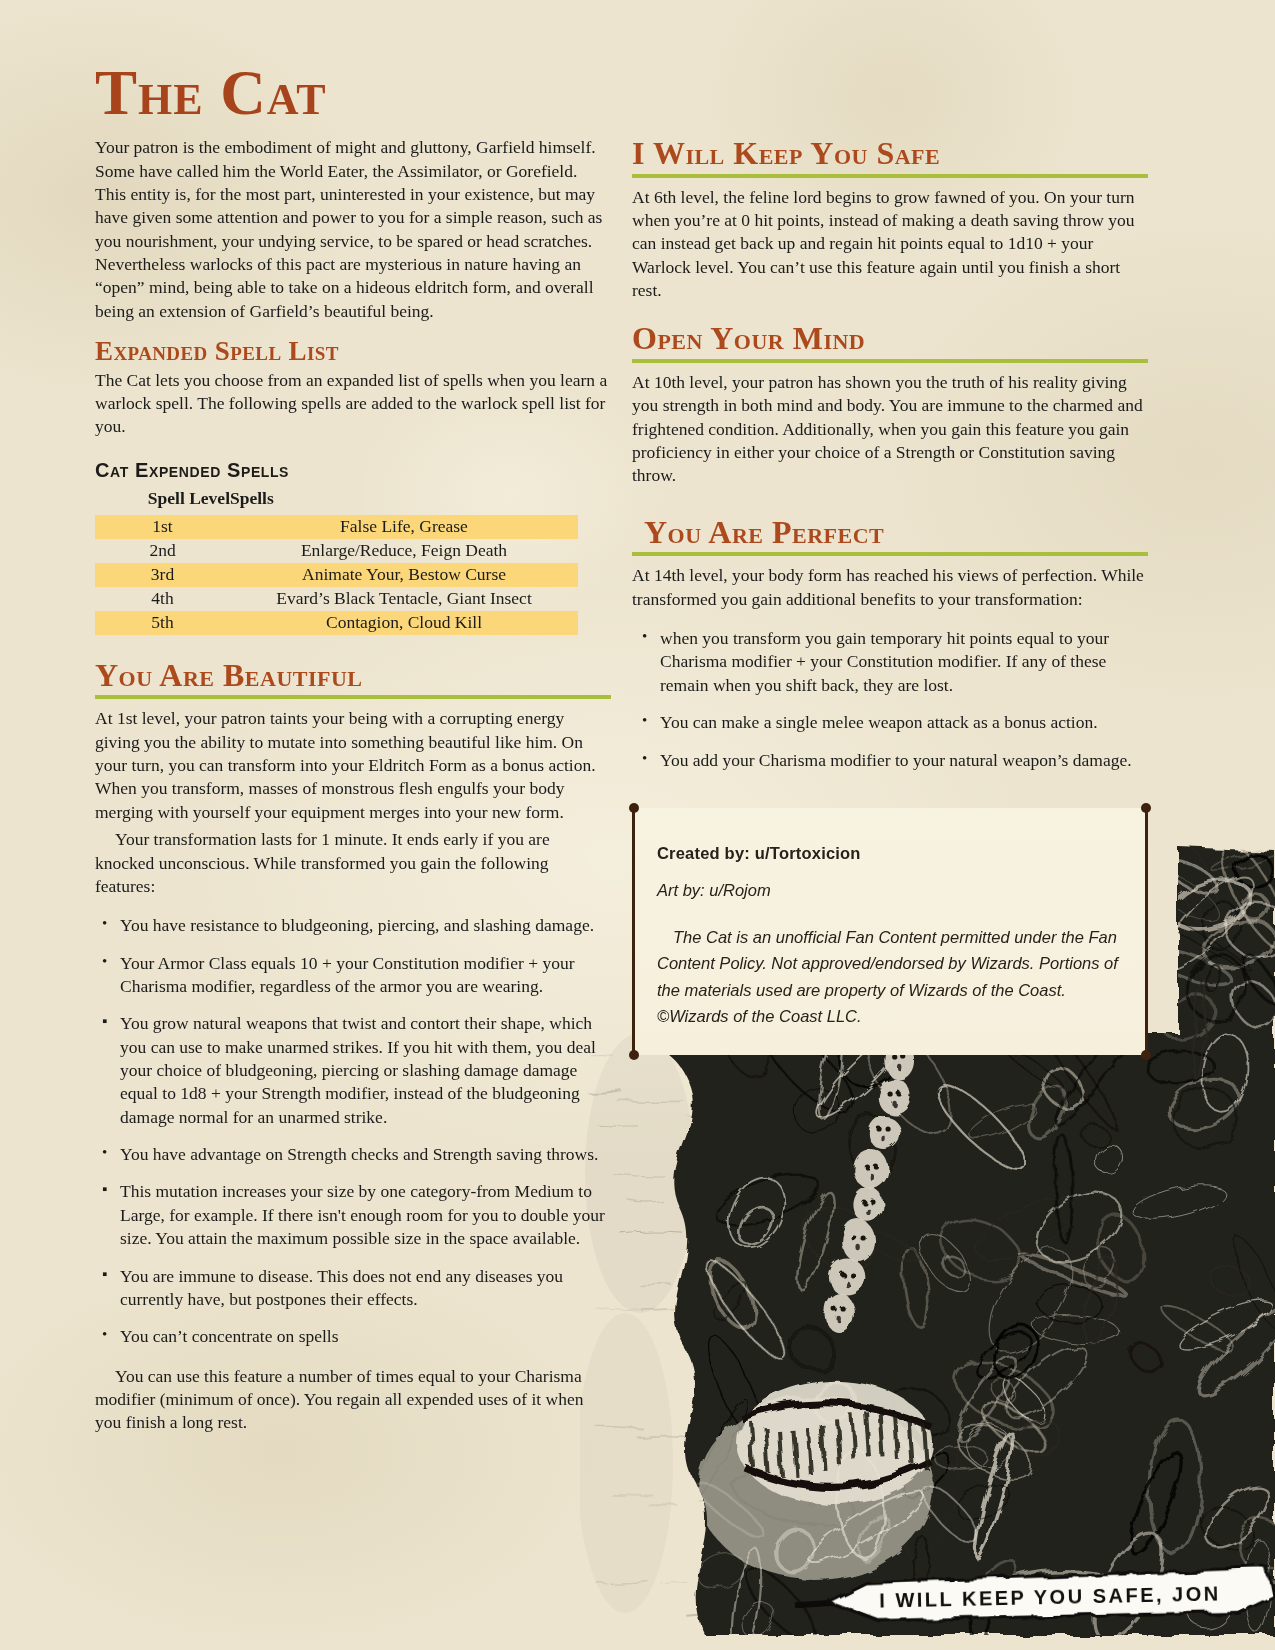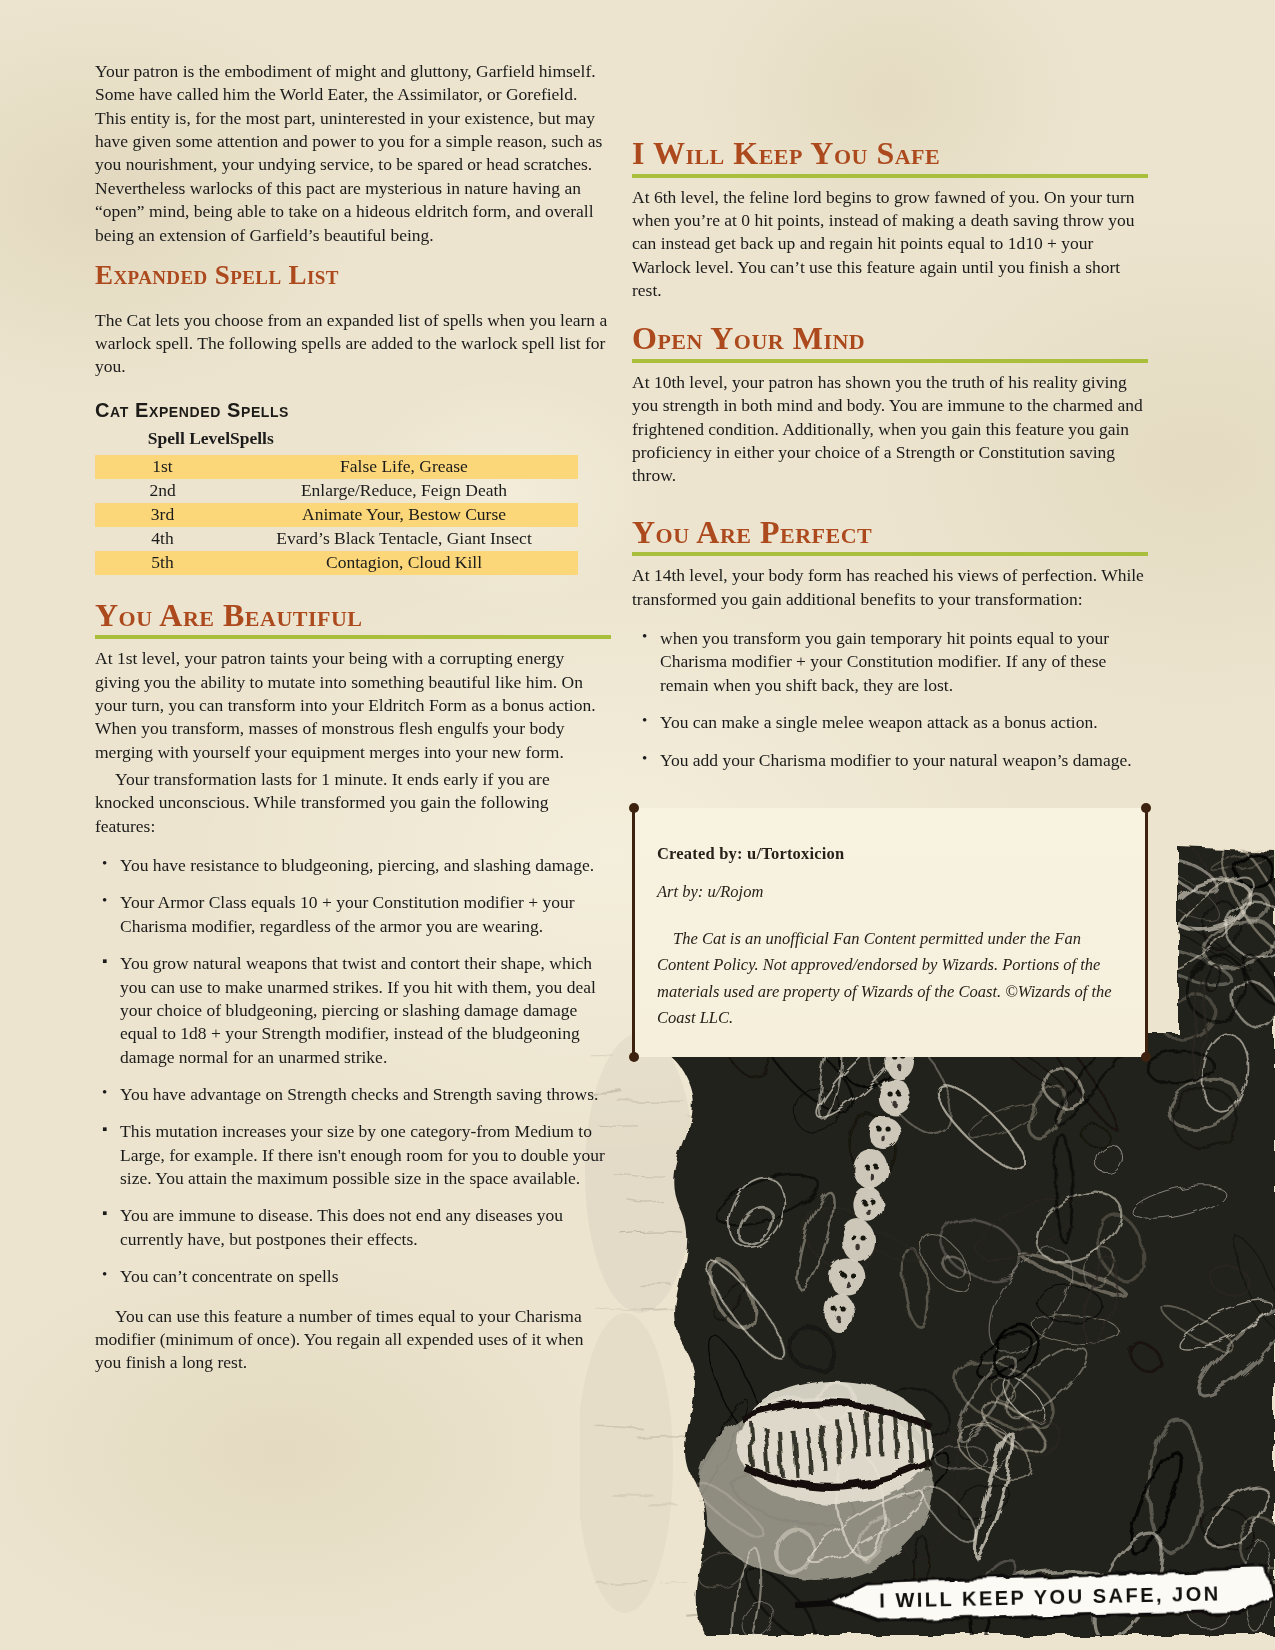--- a/index.html
+++ b/index.html
@@ -28,21 +28,21 @@
     font-variant:small-caps;font-weight:700;letter-spacing:1px;
     color:#A8441B;
   }
   .sec-head{
     font-size:32px;line-height:1.05;margin:0;
     font-variant:small-caps;font-weight:700;letter-spacing:.5px;
     color:#AC4A1E;
   }
   .sec-rule{height:4px;background:#A9BE3B;margin:3px 0 8px 0;}
   .sub-head{
-    font-size:27px;line-height:1.1;margin:14px 0 18px 0;
+    font-size:27px;line-height:1.1;margin:14px 0 2px 0;
     font-variant:small-caps;font-weight:700;letter-spacing:.4px;
     color:#AC4A1E;
   }
   .table-title{
     font-family:"Liberation Sans",sans-serif;
     font-size:20px;margin:20px 0 4px 0;
     font-variant:small-caps;font-weight:700;letter-spacing:.6px;
     color:#1d1b18;
   }
   .body-text{font-size:17.5px;line-height:1.335;margin:0 0 4px 0;}
@@ -62,21 +62,21 @@
   ul.feat li .bullet-marker{position:absolute;left:7px;top:-1px;font-size:15px;}
   .col-right ul.feat li{padding-left:28px;}
   .col-right ul.feat li .bullet-marker{left:10px;}
 
   .credits{
     position:relative;
     margin-top:36px;
     background:linear-gradient(180deg,#F8F2E1,#F5EFDC);
     border-left:3px solid #3E2210;border-right:3px solid #3E2210;
     padding:36px 24px 26px 22px;
-    font-family:Liberation Serif, serif;
+    font-family:Liberation Sans, sans-serif;
     font-size:16.5px;color:#27211a;
     min-height:170px;
   }
   .credits .dot{
     position:absolute;width:10px;height:10px;border-radius:50%;
     background:#3E2210;
   }
   .dot.tl{left:-6px;top:-5px;} .dot.tr{right:-6px;top:-5px;}
   .dot.bl{left:-6px;bottom:-5px;} .dot.br{right:-6px;bottom:-5px;}
   .credits .created{margin:0 0 18px 0;font-weight:700;letter-spacing:.2px;}
@@ -328,20 +328,21 @@
 
       <g id="banner" transform="rotate(-1.2 470 755)">
         <line x1="215" y1="757" x2="262" y2="755" stroke="#0d0b09" stroke-width="6"></line>
         <polygon points="248,754 286,736 688,729 693,757 658,773 298,774" fill="#fbfaf4" stroke="#0d0b09" stroke-width="3" filter="url(#rough)"></polygon>
         <text class="banner-text" x="470" y="761" text-anchor="middle">I WILL KEEP YOU SAFE, JON</text>
       </g>
     </svg>
   </div>
 
   <div class="col col-left">
+    <h1 class="doc-title">The Cat</h1>
 
     <p class="body-text">Your patron is the embodiment of might and gluttony, Garfield himself. Some have called him the World Eater, the Assimilator, or Gorefield. This entity is, for the most part, uninterested in your existence, but may have given some attention and power to you for a simple reason, such as you nourishment, your undying service, to be spared or head scratches. Nevertheless warlocks of this pact are mysterious in nature having an “open” mind, being able to take on a hideous eldritch form, and overall being an extension of Garfield’s beautiful being.</p>
 
     <h3 class="sub-head">Expanded Spell List</h3>
     <p class="body-text">The Cat lets you choose from an expanded list of spells when you learn a warlock spell. The following spells are added to the warlock spell list for you.</p>
 
     <div class="table-title">Cat Expended Spells</div>
     <table class="spells">
       <thead>
         <tr>
@@ -394,21 +395,21 @@
   <div class="col col-right">
 
     <h2 class="sec-head">I Will Keep You Safe</h2>
     <div class="sec-rule"></div>
     <p class="body-text">At 6th level, the feline lord begins to grow fawned of you. On your turn when you’re at 0 hit points, instead of making a death saving throw you can instead get back up and regain hit points equal to 1d10 + your Warlock level. You can’t use this feature again until you finish a short rest.</p>
 
     <h2 class="sec-head" style="margin-top:20px;">Open Your Mind</h2>
     <div class="sec-rule"></div>
     <p class="body-text">At 10th level, your patron has shown you the truth of his reality giving you strength in both mind and body. You are immune to the charmed and frightened condition. Additionally, when you gain this feature you gain proficiency in either your choice of a Strength or Constitution saving throw.</p>
 
-    <h2 class="sec-head" style="margin-top:28px;">You Are Perfect</h2>
+    <h2 class="sec-head" style="margin-top:28px;margin-left:12px;">You Are Perfect</h2>
     <div class="sec-rule"></div>
     <p class="body-text">At 14th level, your body form has reached his views of perfection. While transformed you gain additional benefits to your transformation:</p>
 
     <ul class="feat">
       <li><span class="bullet-marker">•</span><span>when you transform you gain temporary hit points equal to your Charisma modifier + your Constitution modifier. If any of these remain when you shift back, they are lost.</span></li>
       <li><span class="bullet-marker">•</span><span>You can make a single melee weapon attack as a bonus action.</span></li>
       <li><span class="bullet-marker">•</span><span>You add your Charisma modifier to your natural weapon’s damage.</span></li>
     </ul>
 
     <div class="credits">

